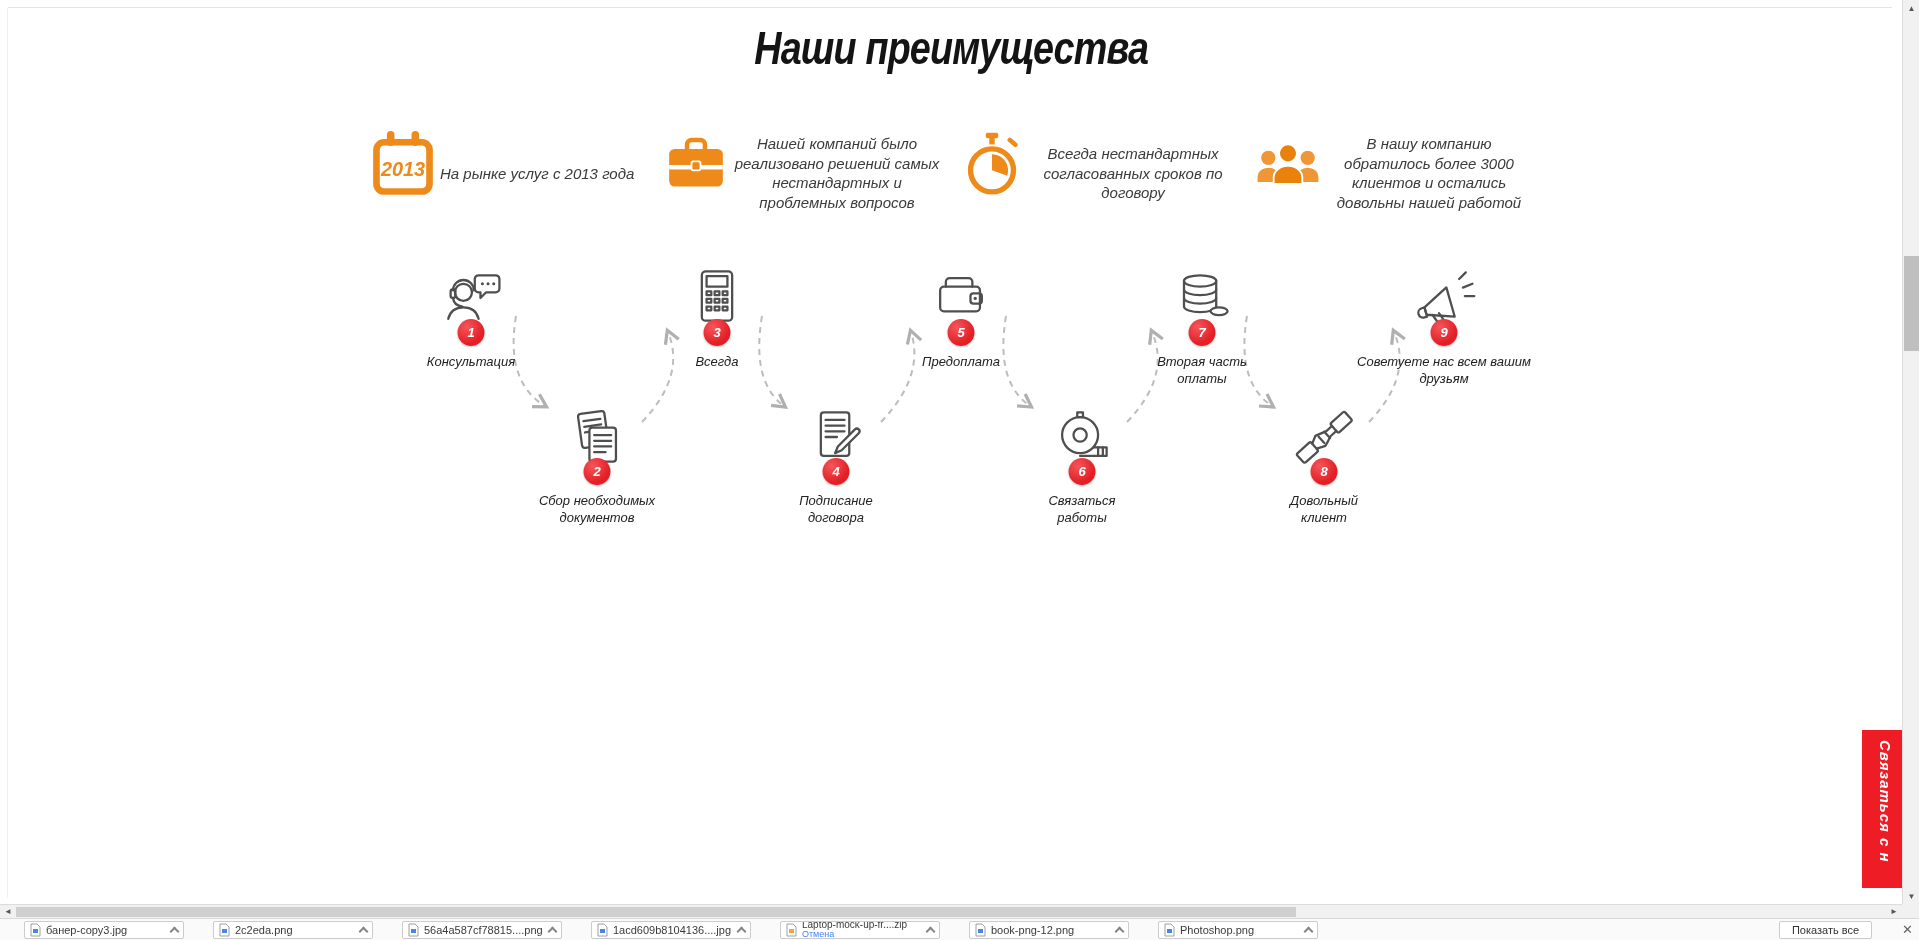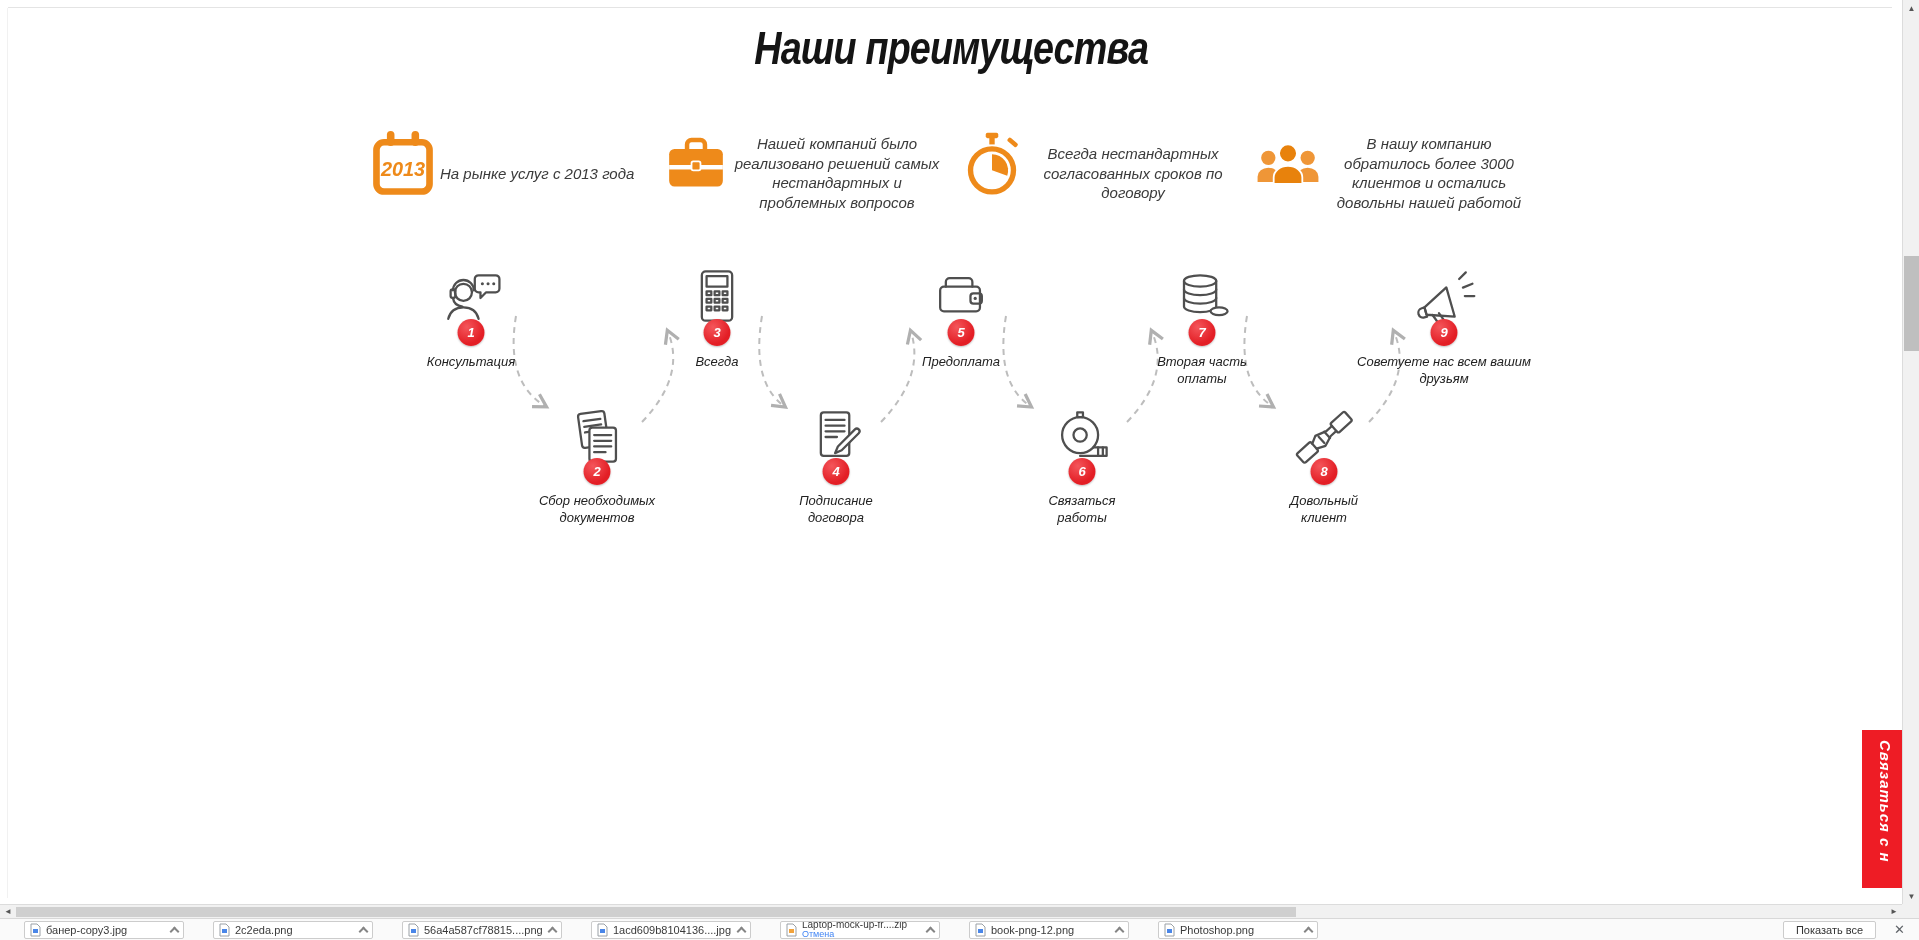--- a/index.html
+++ b/index.html
@@ -85,21 +85,21 @@
   .dl-item {
     width:160px; height:18px; background:#fff; border:1px solid #ccc; border-radius:2px;
     display:flex; align-items:center; padding:0 5px; gap:5px;
     font-size:11px; color:#3a3a3a; cursor:pointer; overflow:hidden;
   }
   .dl-name { flex:1; white-space:nowrap; overflow:hidden; }
   .names { flex:1; display:flex; flex-direction:column; overflow:hidden; }
   .names .dl-name { font-size:10px; line-height:10px; }
   .dl-sub { font-size:9px; line-height:9px; color:#4285f4; white-space:nowrap; }
   .chev { width:7px; height:7px; border-top:2px solid #858585; border-right:2px solid #858585; transform:rotate(-45deg); margin-top:3px; flex:none; }
-  .dl-right { margin-left:auto; display:flex; align-items:center; gap:18px; margin-right:14px; }
+  .dl-right { margin-left:auto; display:flex; align-items:center; gap:30px; margin-right:6px; }
   .show-all {
     height:18px; padding:0 12px; background:#fff; border:1px solid #ccc; border-radius:2px;
     font-size:11px; display:flex; align-items:center; color:#333; cursor:pointer; white-space:nowrap;
   }
   .close-x { color:#5f6368; font-size:13px; cursor:pointer; line-height:1; }
   .ficon { flex:none; }
 </style>
 </head>
 <body>
 

